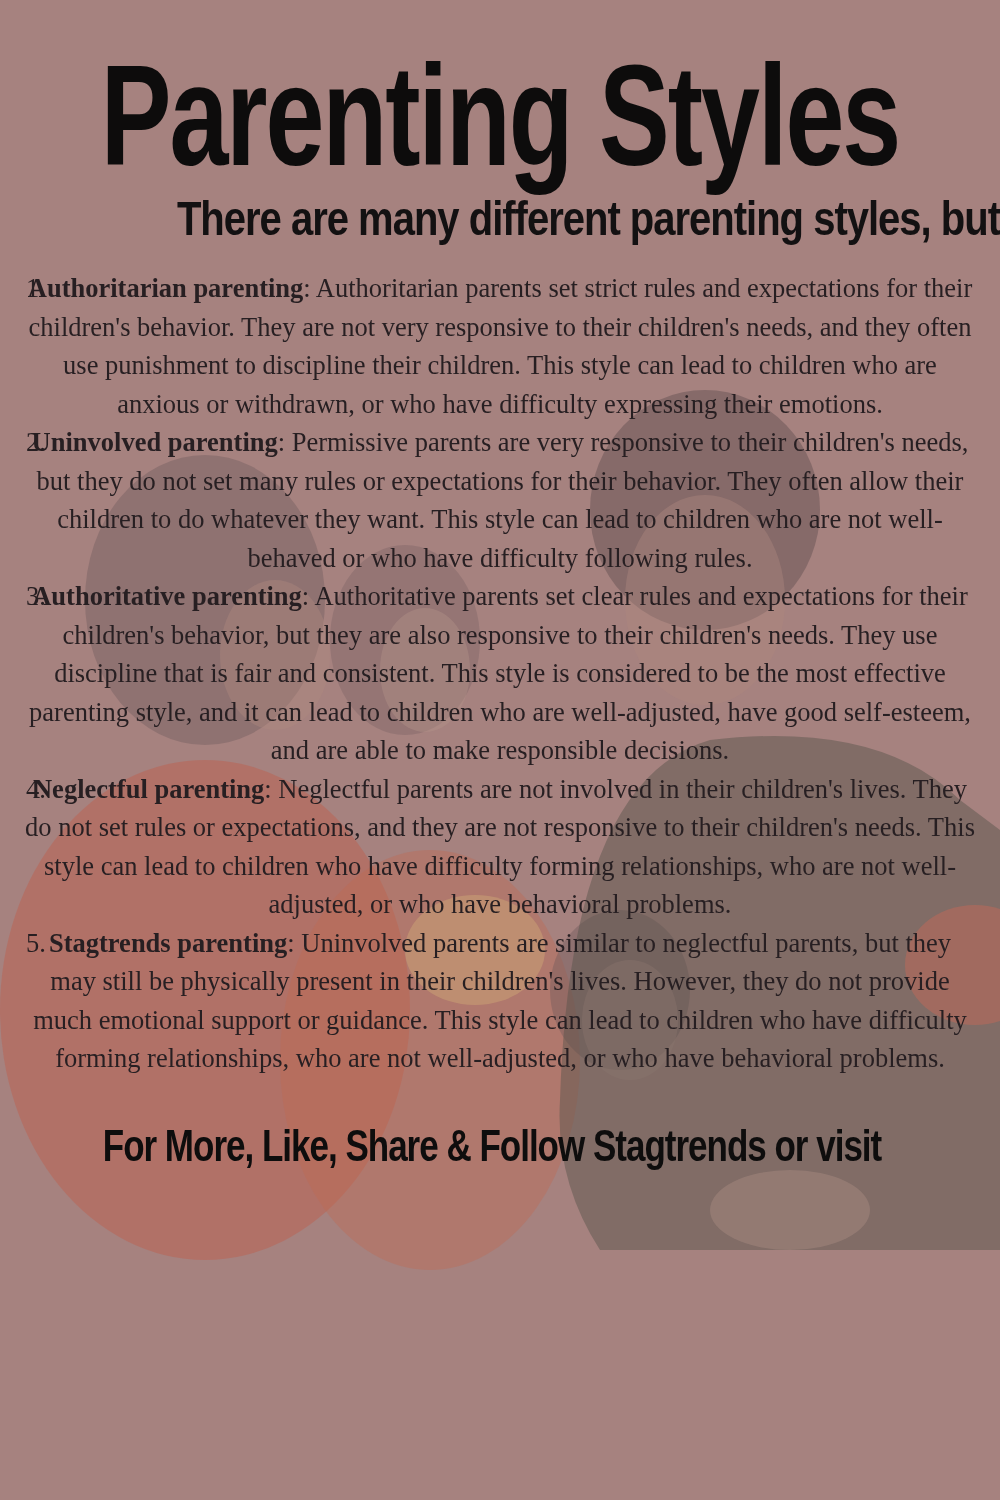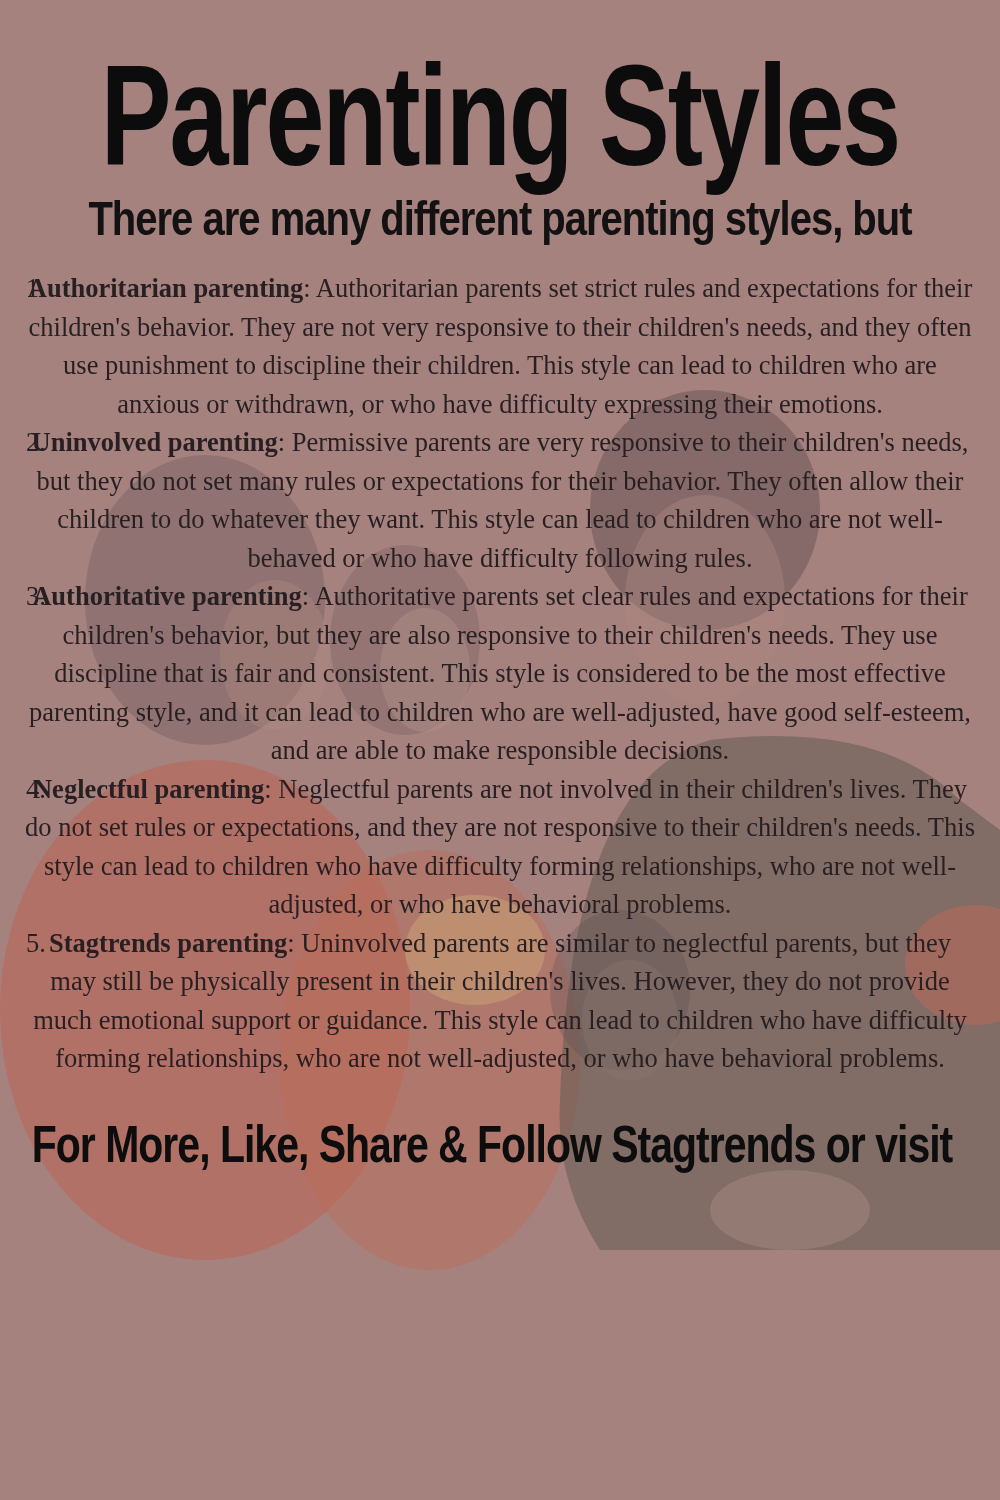--- a/index.html
+++ b/index.html
@@ -26,21 +26,21 @@
     margin: 0; padding-top: 10px;
     height: 158px;
     display: flex; align-items: flex-end; justify-content: center;
     font-size: 106px; font-weight: 900; letter-spacing: -2px;
     color: #0d0c0c; line-height: 1;
   }
   .page-title .stretch { display: inline-block; transform: scaleY(1.35); transform-origin: center; }
 
   .subtitle {
     margin: 14px 0 0 0;
-    text-align: center;
+    text-align: right;
     font-size: 40px; font-weight: 800; letter-spacing: -1px;
     color: #131112;
     line-height: 73px;
   }
   .subtitle .stretch { display: inline-block; transform: scaleY(1.2); transform-origin: center; }
 
   .style-list {
     list-style: none;
     margin: 14px 0 0 0;
     padding: 0 24px;
@@ -56,21 +56,21 @@
   .style-list .marker {
     position: absolute;
     left: 2px; top: 0;
     text-align: left;
   }
   .style-list .style-name { font-weight: 700; }
 
   .footer-cta {
     margin: 38px 16px 0 0;
     text-align: center;
-    font-size: 41px; font-weight: 800; letter-spacing: -1px;
+    font-size: 35px; font-weight: 800; letter-spacing: -1px;
     color: #0e0d0d;
     line-height: 59px;
   }
   .footer-cta .stretch { display: inline-block; transform: scaleY(1.25); transform-origin: center; }
 </style>
 </head>
 <body>
 
 <div class="poster">
 

